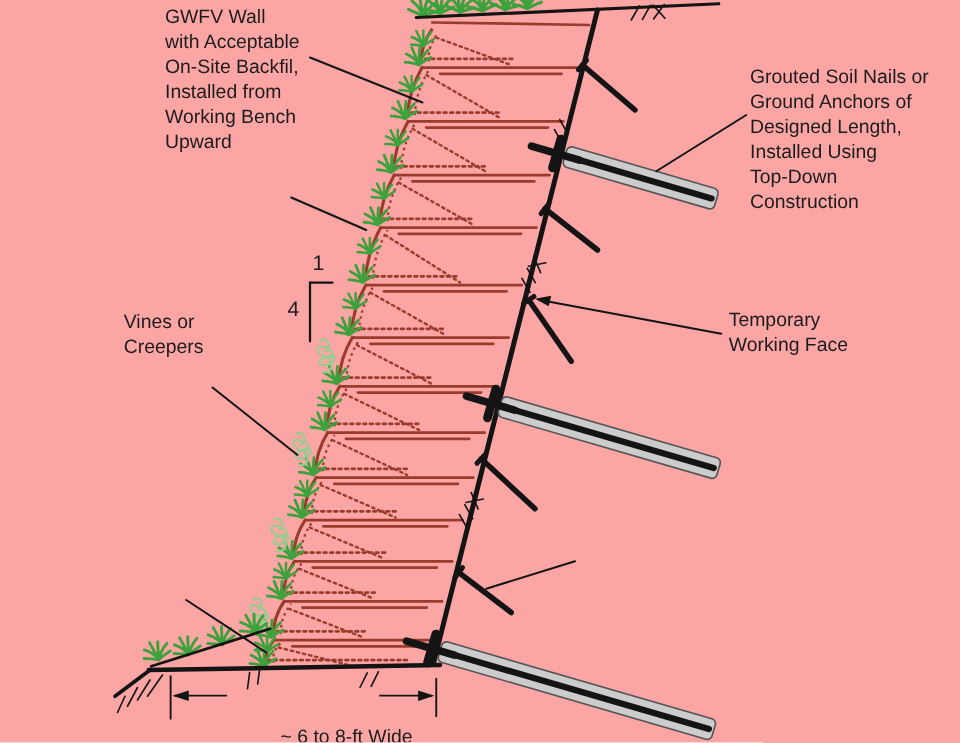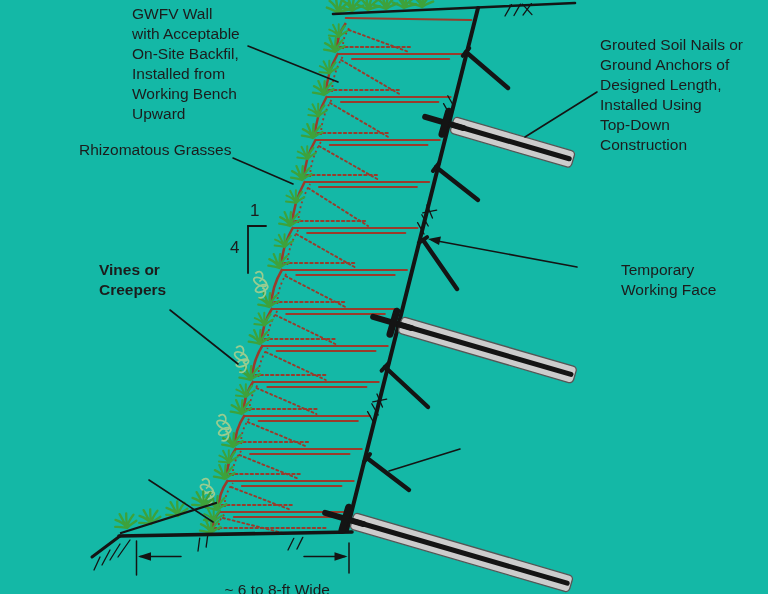--- a/index.html
+++ b/index.html
@@ -1,26 +1,26 @@
 <!DOCTYPE html>
 <html><head>
 <meta charset="utf-8">
 <style>
   html,body{margin:0;padding:0;background:#fff;}
-  #stage{position:relative;width:768px;height:594px;background:#14b8a6;overflow:hidden;
+  #stage{position:relative;width:768px;height:594px;background:#fca5a5;overflow:hidden;
          font-family:"Liberation Sans",sans-serif;color:#1c1c1c;}
   #diagram{position:absolute;left:0;top:0;}
   .lbl{position:absolute;white-space:pre-line;font-size:15.5px;line-height:20px;color:#1c1c1c;}
   .lbl-gwfv{left:132px;top:4px;}
   .lbl-rhizo{left:79px;top:140px;}
-  .lbl-vines{left:99px;top:260px;font-weight:bold;}
+  .lbl-vines{left:99px;top:248px;}
   .lbl-compacted{left:77px;top:450px;}
   .lbl-bench{left:158px;top:536px;width:172px;text-align:right;line-height:19px;margin-top:44px;}
-  .lbl-grouted{left:600px;top:35px;}
-  .lbl-temp{left:583px;top:260px;margin-left:38px;}
+  .lbl-grouted{left:600px;top:52px;}
+  .lbl-temp{left:583px;top:247px;}
   .lbl-perc{left:465px;top:433px;}
   .slope-num{position:absolute;font-size:17px;}
   .slope-1{left:250px;top:201px;}
   .slope-4{left:230px;top:238px;}
 </style>
 </head>
 <body>
 
 <div id="stage">
   <svg id="diagram" width="768" height="594" viewBox="0 0 768 594">
@@ -371,21 +371,20 @@
         <polygon points="347.5,556.5 334.5,552.3 334.5,560.7" fill="#141414"></polygon>
       </g>
     </svg>
 
   <div class="lbl lbl-gwfv">GWFV Wall
 with Acceptable
 On-Site Backfil,
 Installed from
 Working Bench
 Upward</div>
-  <div class="lbl lbl-rhizo">Rhizomatous Grasses</div>
   <div class="slope-num slope-1">1</div>
   <div class="slope-num slope-4">4</div>
   <div class="lbl lbl-vines">Vines or
 Creepers</div>
   <div class="lbl lbl-bench">~ 6 to 8-ft Wide
 Working Bench</div>
   <div class="lbl lbl-grouted">Grouted Soil Nails or
 Ground Anchors of
 Designed Length,
 Installed Using

